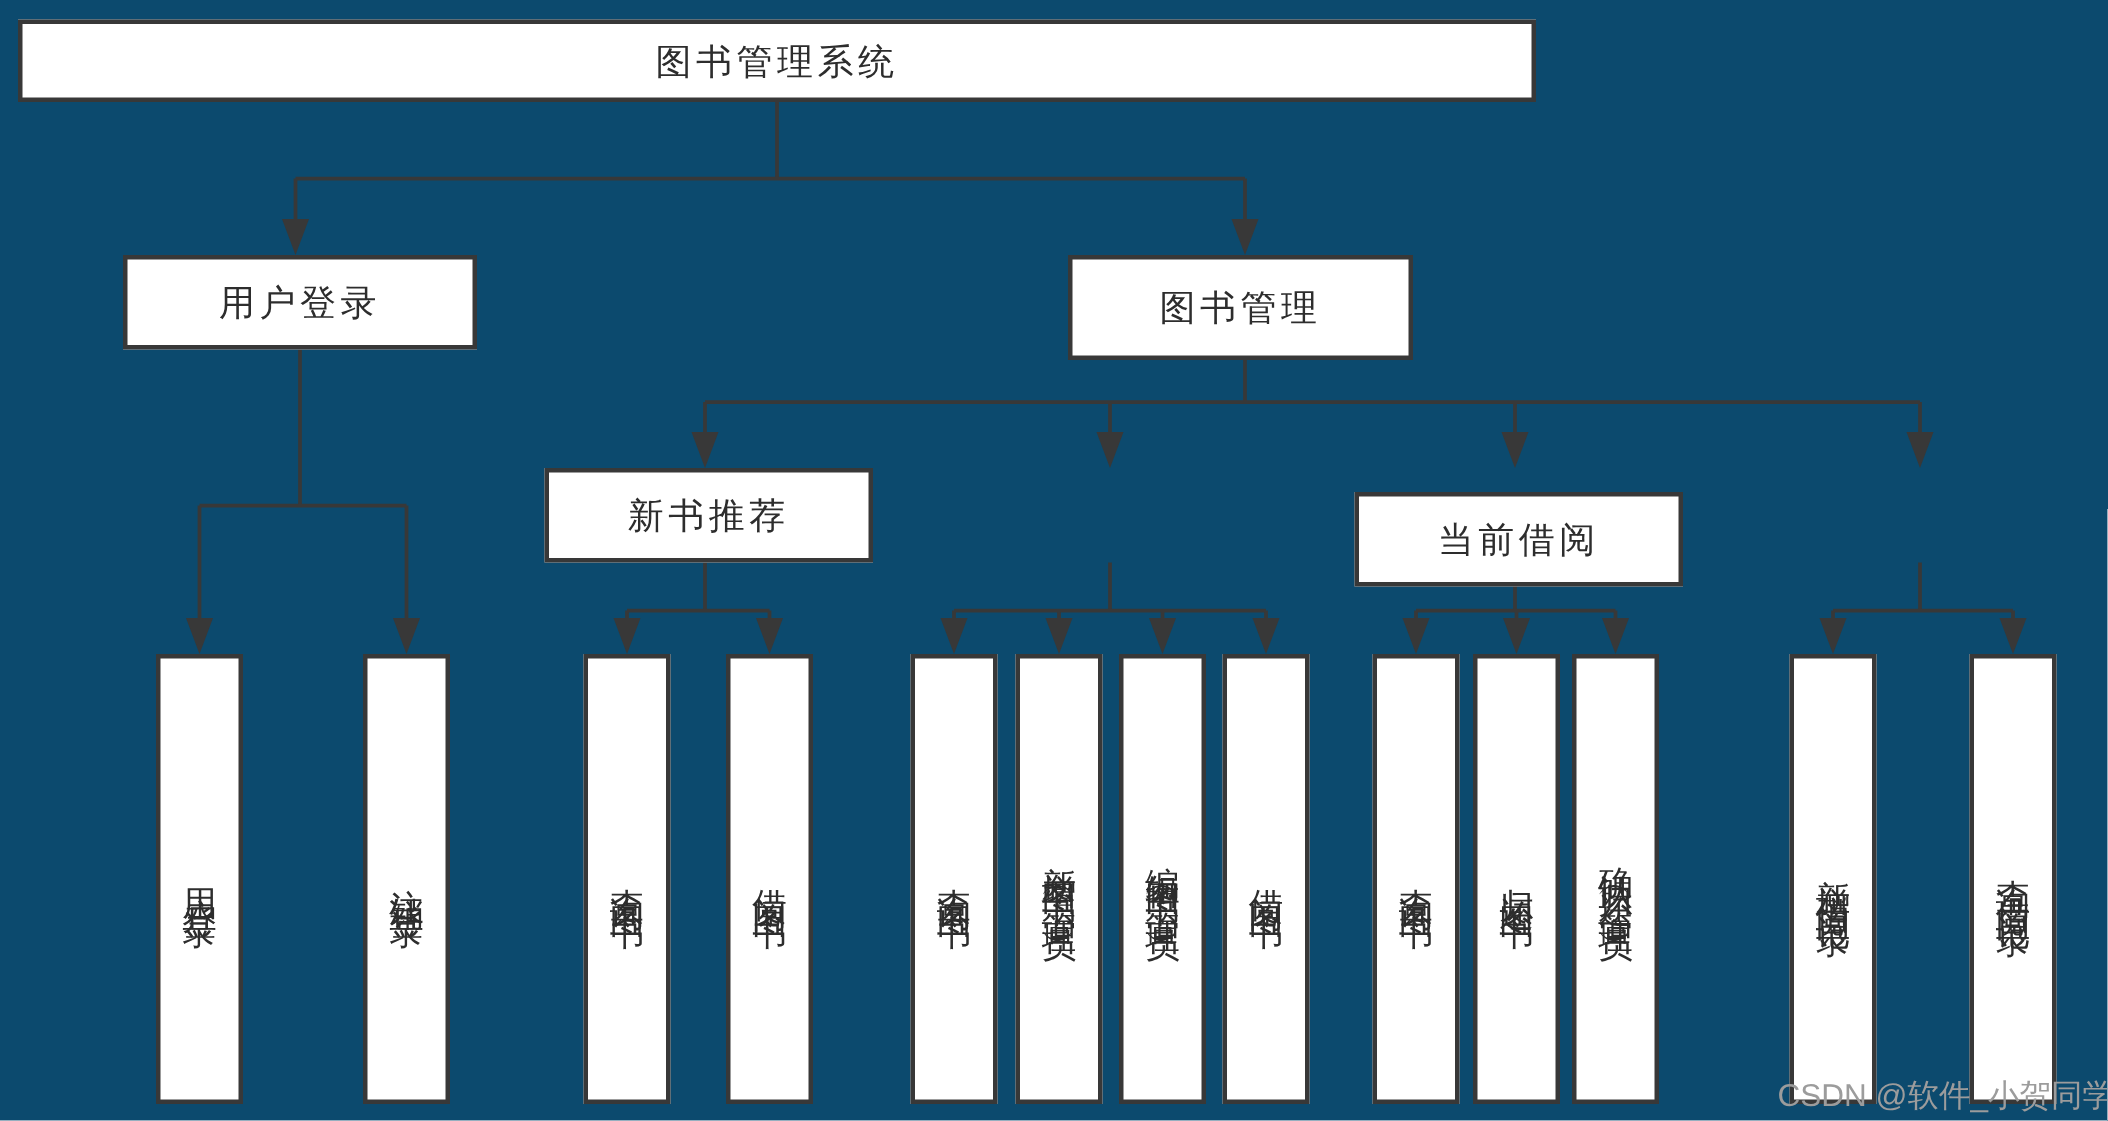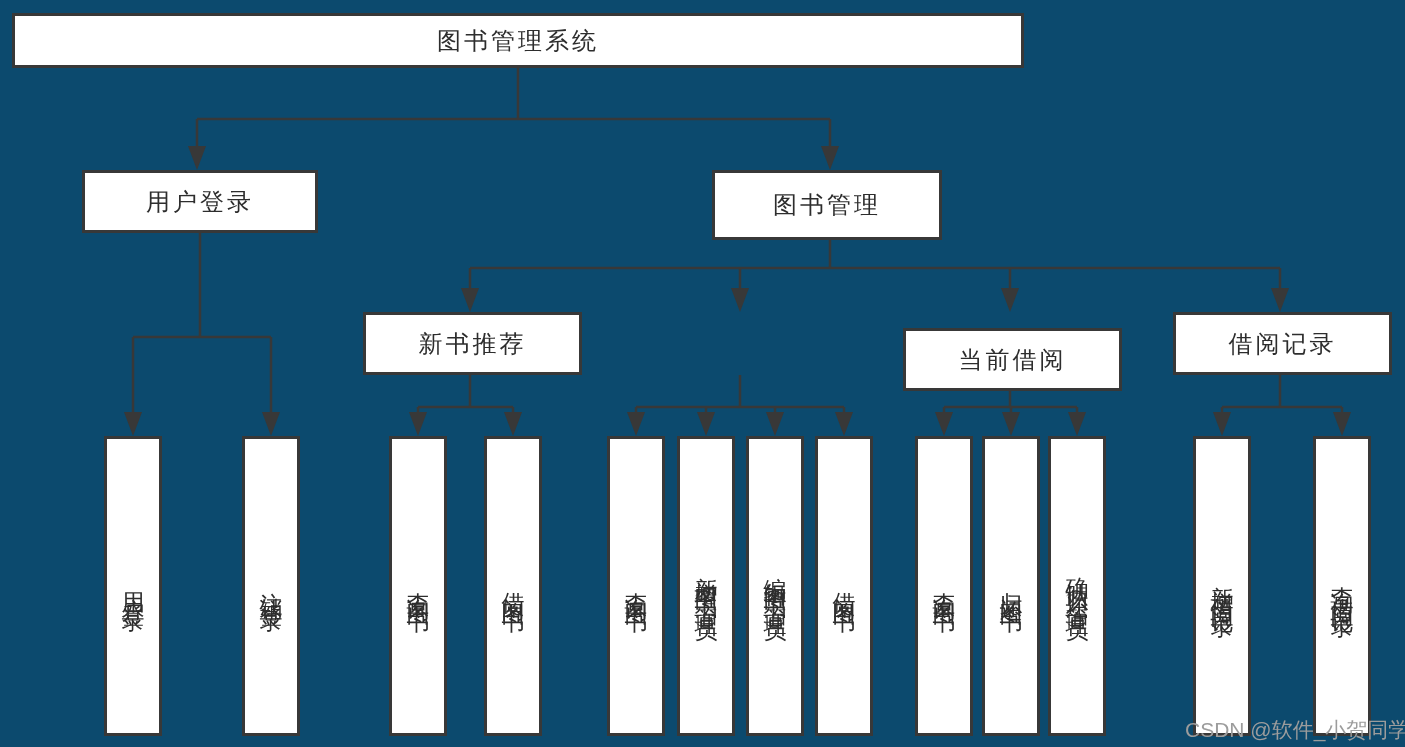--- a/index.html
+++ b/index.html
@@ -128,23 +128,20 @@
   <div id="book-management-box" class="node h-node">
     <span>图书管理</span>
   </div>
 
   <div id="new-book-box" class="node h-node lvl3">
     <span>新书推荐</span>
   </div>
   <div id="current-box" class="node h-node lvl3">
     <span>当前借阅</span>
   </div>
-  <div id="records-box" class="node h-node lvl3">
-    <span>借阅记录</span>
-  </div>
 
   <div id="leaf-login" class="node leaf">
     <span>用户登录</span>
   </div>
   <div id="leaf-logout" class="node leaf">
     <span>注销登录</span>
   </div>
 
   <div id="leaf-nb-query" class="node leaf">
     <span>查询图书</span>

